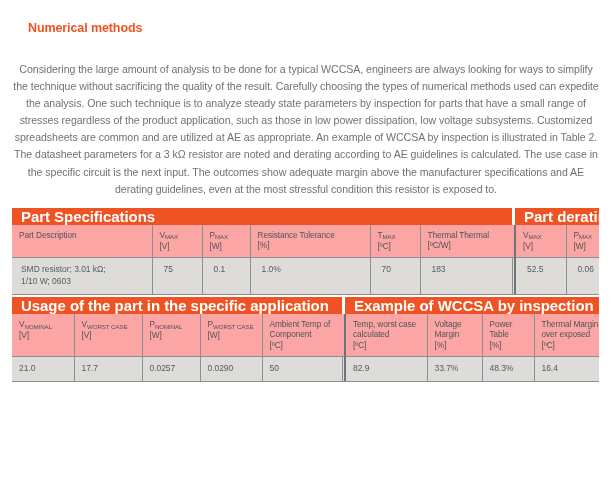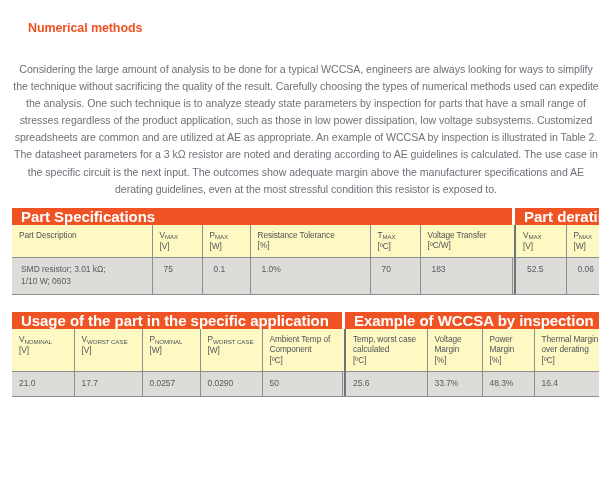--- a/index.html
+++ b/index.html
@@ -51,21 +51,21 @@
     margin: 0;
     padding-top: 14px;
     letter-spacing: -0.1px;
   }
 
   
   .tbl-wrap {
     width: 587px;
     margin-top: 10px;
   }
-  .tbl-wrap.second { margin-top: 17px; }
+  .tbl-wrap.second { margin-top: 2px; }
 
   table.grid {
     border-collapse: collapse;
     width: 587px;
     table-layout: fixed;
   }
   table.grid td, table.grid th {
     padding: 0;
     margin: 0;
     vertical-align: top;
@@ -87,21 +87,21 @@
   .band-gap {
     background: #ffffff;
     width: 3px;
   }
   .band-cell.right {
     padding-left: 9px !important;
   }
 
   
   .hdr-row td {
-    background: #fef9c3;
+    background: #fca5a5;
     color: #4f5459;
     font-size: 8.3px;
     line-height: 10.2px;
     padding: 5px 0 6px 7px !important;
     border-right: 1px solid #8b8f93;
     border-bottom: 1px solid #8b8f93;
     letter-spacing: -0.1px;
   }
   .hdr-row td:last-child { border-right: none; }
   .hdr-row td.nb-right { border-right: none; }
@@ -185,21 +185,21 @@
         </td>
         <td>
           <span>Resistance Tolerance</span>
           <span class="unit">[%]</span>
         </td>
         <td>
           <span class="nowrap"><span>T</span><sub>MAX</sub></span>
           <span class="unit">[ºC]</span>
         </td>
         <td class="nb-right">
-          <span>Voltage Transfer</span>
+          <span>Thermal Thermal</span>
           <span class="unit">[ºC/W]</span>
         </td>
         <td class="nb-right"></td>
         <td class="thick-left">
           <span class="nowrap"><span>V</span><sub>MAX</sub></span>
           <span class="unit">[V]</span>
         </td>
         <td>
           <span class="nowrap"><span>P</span><sub>MAX</sub></span>
           <span class="unit">[W]</span>
@@ -271,37 +271,37 @@
         <td class="nb-right"></td>
         <td class="thick-left">
           <span>Temp, worst case calculated</span>
           <span class="unit">[ºC]</span>
         </td>
         <td>
           <span>Voltage Margin</span>
           <span class="unit">[%]</span>
         </td>
         <td>
-          <span>Power Margin</span>
+          <span>Power Table</span>
           <span class="unit">[%]</span>
         </td>
         <td>
-          <span>Thermal Margin over derating</span>
+          <span>Thermal Margin over exposed</span>
           <span class="unit">[ºC]</span>
         </td>
       </tr>
 
       <tr class="data-row">
         <td>21.0</td>
         <td>17.7</td>
         <td>0.0257</td>
         <td>0.0290</td>
         <td class="nb-right">50</td>
         <td class="nb-right"></td>
-        <td class="thick-left">25.6</td>
+        <td class="thick-left">82.9</td>
         <td>33.7%</td>
         <td>48.3%</td>
         <td>16.4</td>
       </tr>
     </tbody>
       </table>
     <div class="tbl-bottom-rule"></div>
   </div>
 
 </div>

